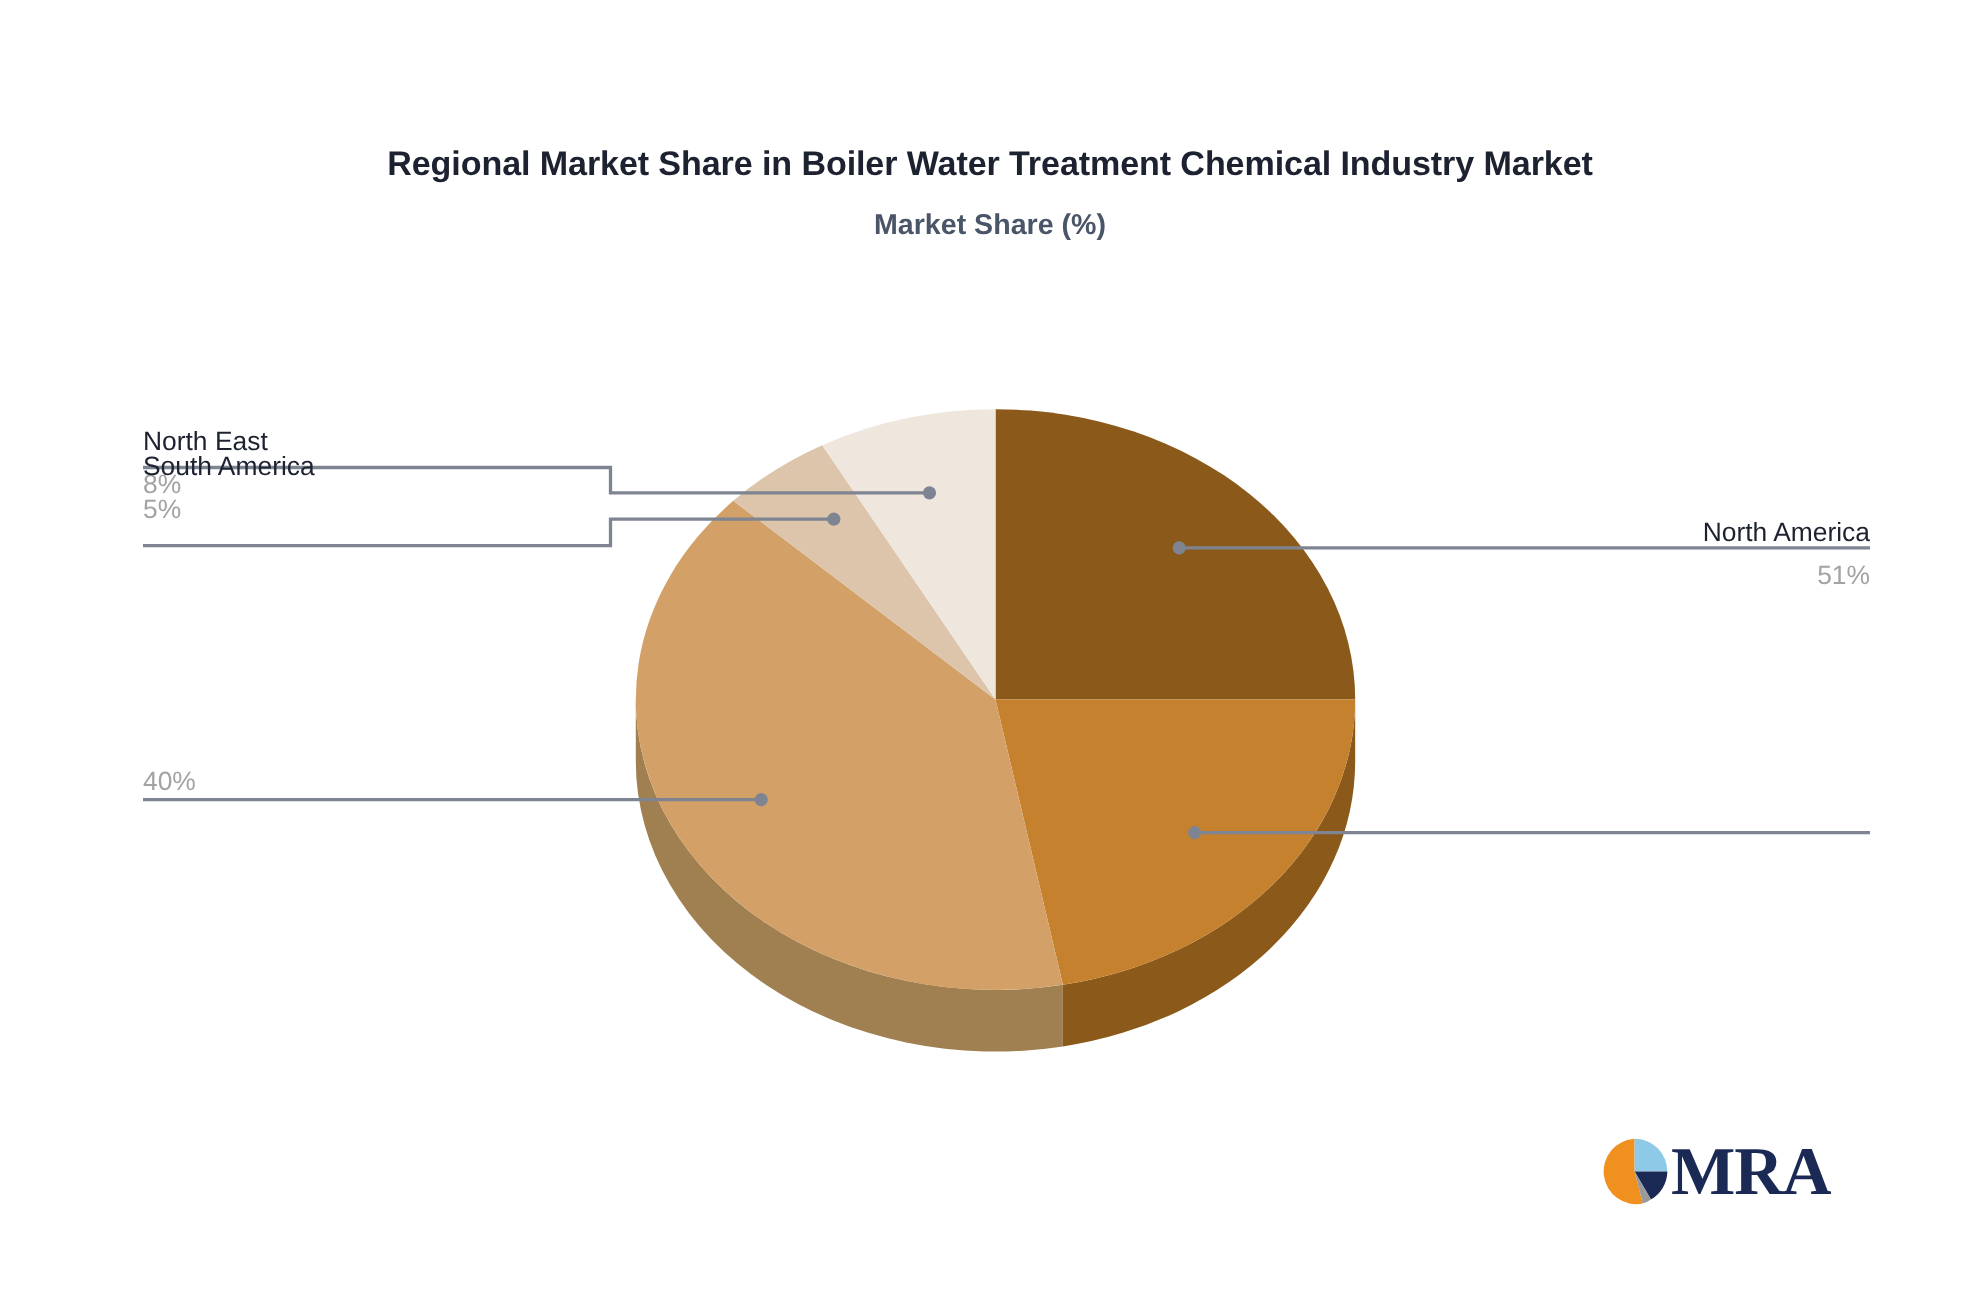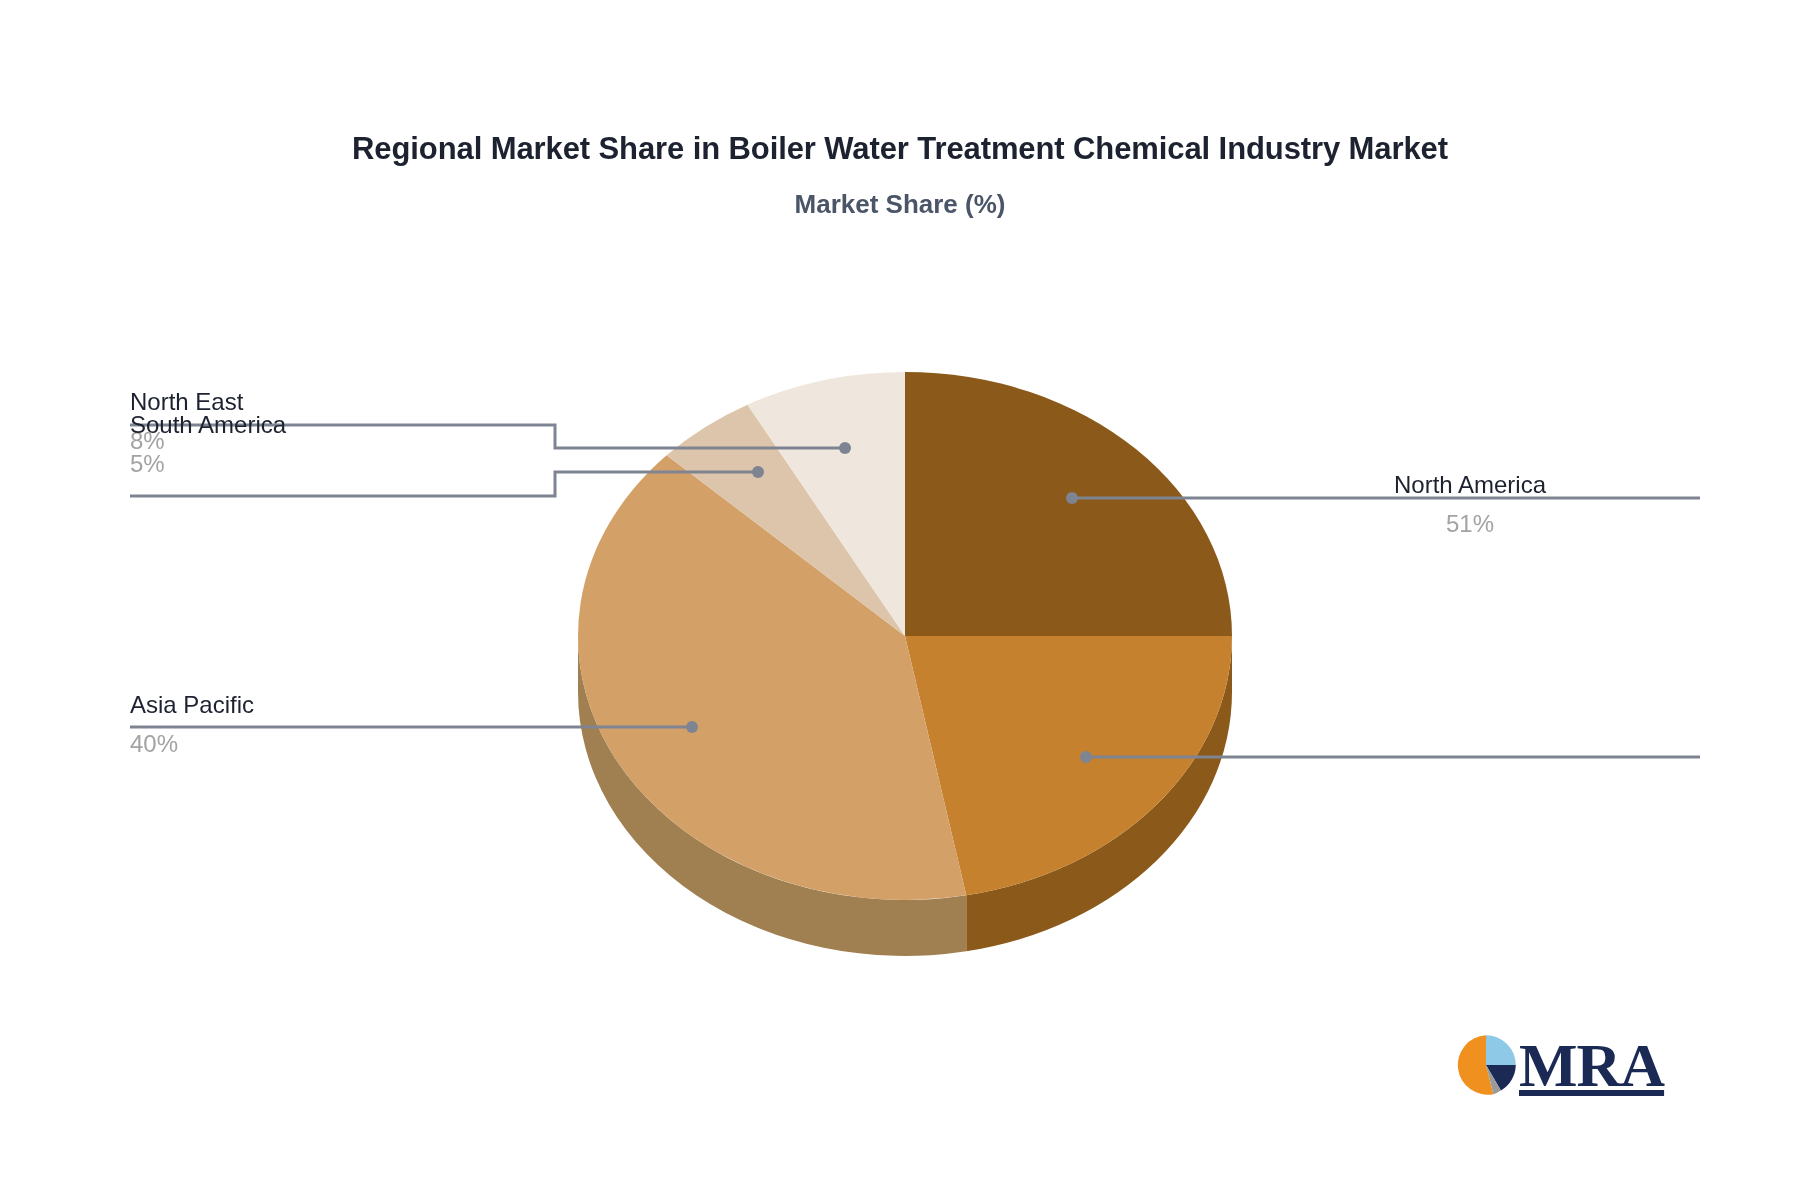--- a/index.html
+++ b/index.html
@@ -59,21 +59,21 @@
     line-height: 30px;
     white-space: nowrap;
   }
   .callout .val {
     font-size: 24px;
     color: #a3a3a3;
     line-height: 30px;
     white-space: nowrap;
   }
   .callout.left { text-align: left; }
-  .callout.right { text-align: center; }
+  .callout.right { text-align: right; }
 
   #callout-middle-east { left: 130px; top: 387px; }
   #callout-south-america { left: 130px; top: 410px; }
   #callout-asia-pacific { left: 130px; top: 690px; }
   #callout-north-america { left: 1240px; top: 470px; width: 460px; }
   #callout-europe { left: 1240px; top: 729px; width: 460px; }
 
   .callout .cat { height: 33px; }
   .callout .val { padding-top: 6px; }
 
@@ -95,21 +95,20 @@
   #logo-word {
     position: absolute;
     left: 64px;
     top: 0px;
     font-family: "Liberation Serif", serif;
     font-size: 62px;
     font-weight: bold;
     color: #1b2a55;
     letter-spacing: -1px;
     line-height: 70px;
-    text-decoration: underline;
   }
 </style>
 </head>
 <body>
 
 <div id="page">
 
   <div id="chart-subtitle">Market Share (%)</div>
   <div id="chart-title">Regional Market Share in Boiler Water Treatment Chemical Industry Market</div>
 
@@ -141,21 +140,20 @@
     <div class="cat">North East</div>
     <div class="val">8%</div>
   </div>
 
   <div class="callout left" id="callout-south-america">
     <div class="cat">South America</div>
     <div class="val">5%</div>
   </div>
 
   <div class="callout left" id="callout-asia-pacific">
-    <div class="cat">Asia Pacific</div>
     <div class="val">40%</div>
   </div>
 
   <div class="callout right" id="callout-north-america">
     <div class="cat">North America</div>
     <div class="val">51%</div>
   </div>
 
 
   <div id="logo">

